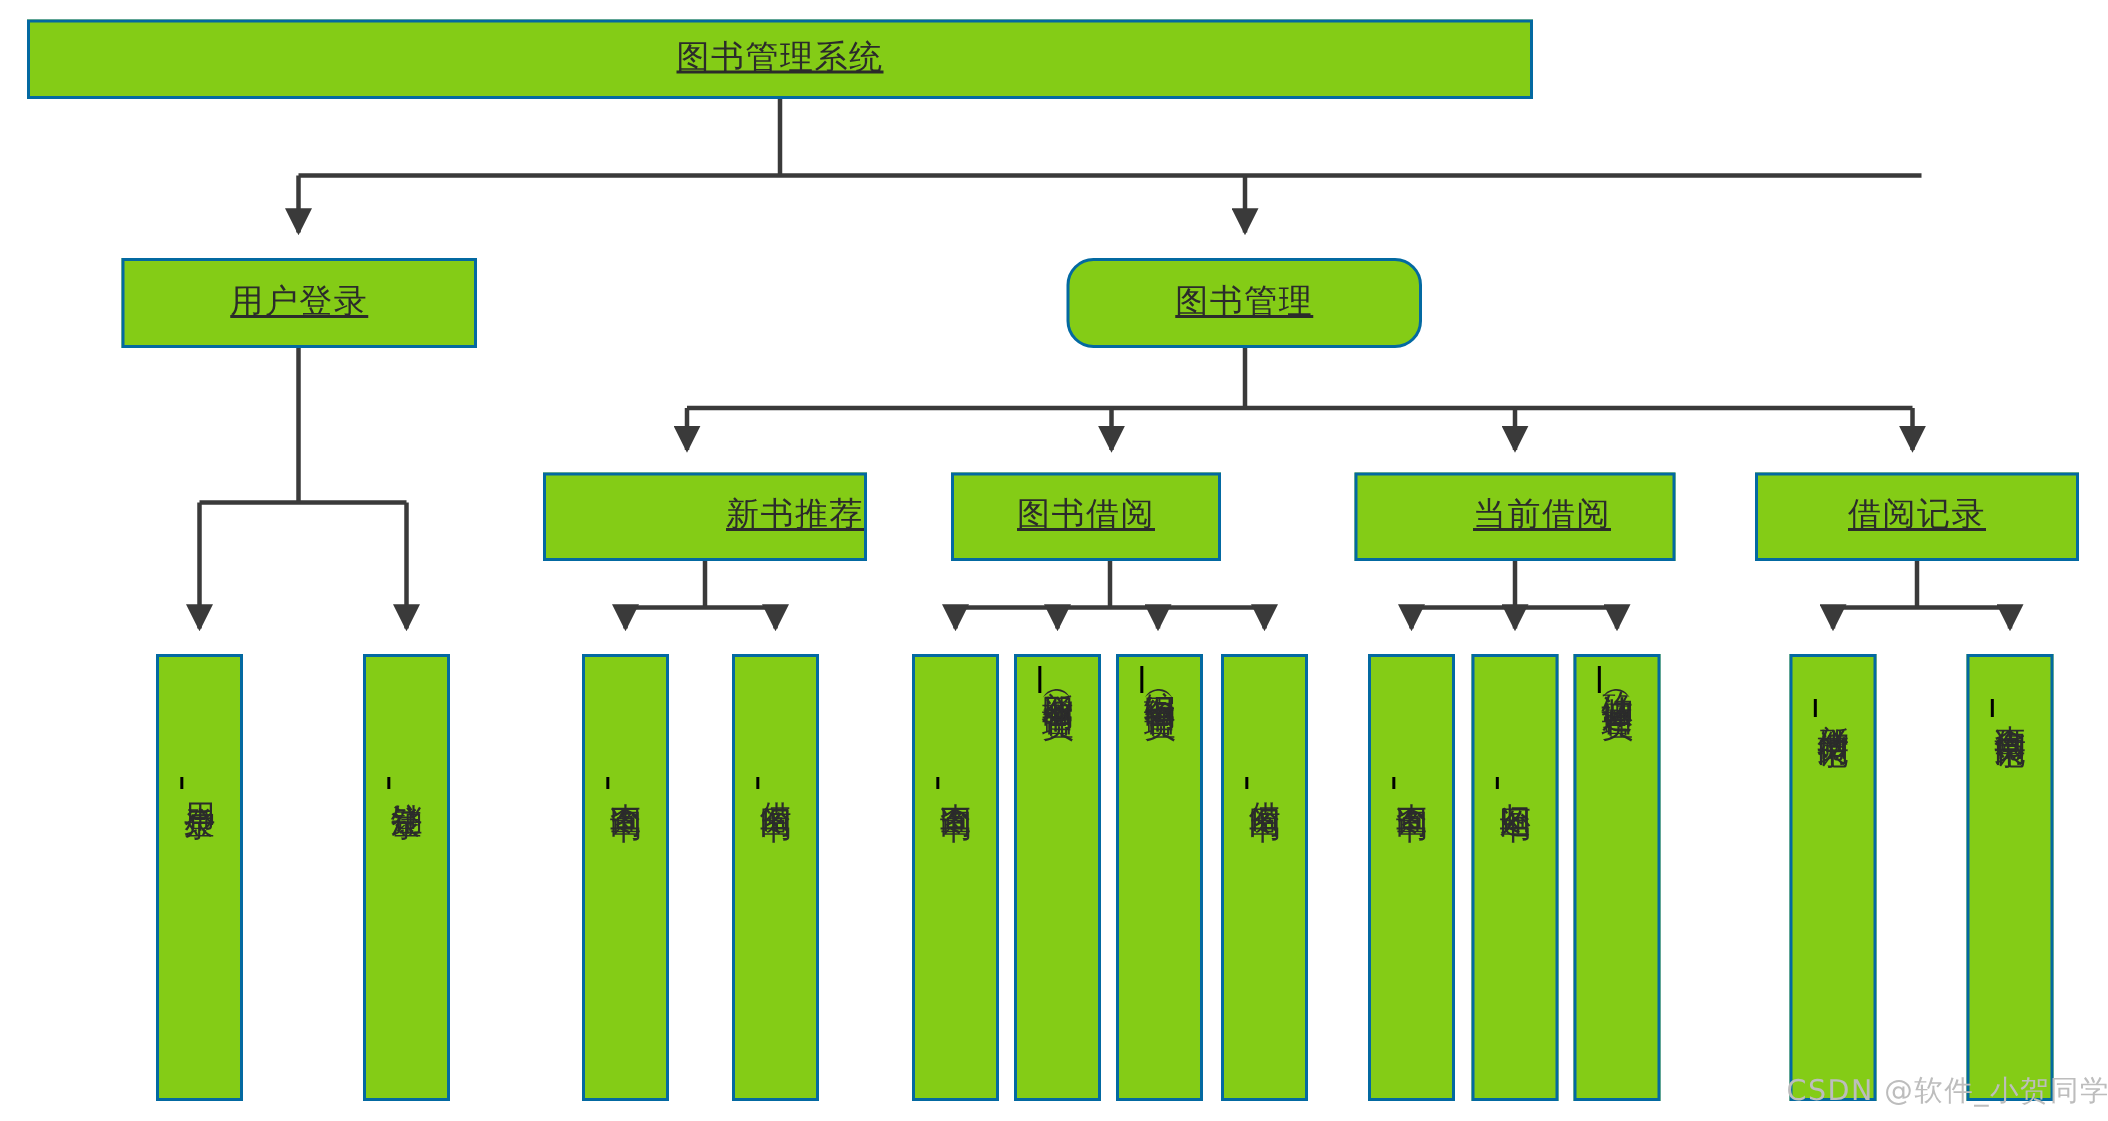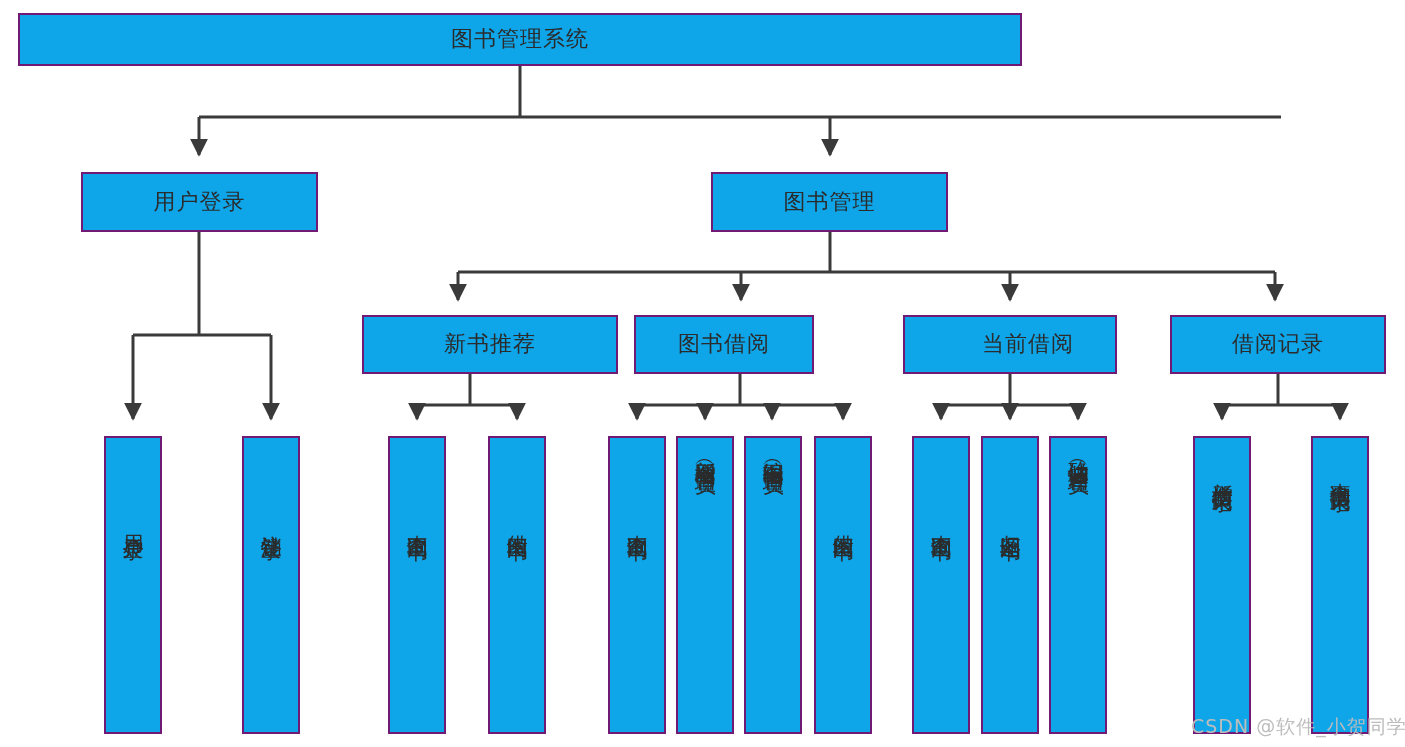--- a/index.html
+++ b/index.html
@@ -21,26 +21,27 @@
   #diagram-svg {
     position: absolute;
     left: 0;
     top: 0;
     width: 1405px;
     height: 747px;
   }
   .node-box {
     position: absolute;
     box-sizing: border-box;
-    border: 2px solid #701a75;
-    background: #0ea5e9;
+    border: 2px solid #0369a1;
+    background: #84cc16;
     display: flex;
     align-items: center;
     justify-content: center;
     overflow: hidden;
+    text-decoration: underline;
   }
   .node-box.horizontal {
     font-size: 22px;
     color: #2b2b2b;
     letter-spacing: 1px;
     line-height: 1.1;
   }
   .node-box.vertical {
     align-items: flex-start;
     justify-content: center;
@@ -123,25 +124,25 @@
   </svg>
 
   <div class="node-box horizontal" style="left:18px; top:13px; width:1004px; height:53px;">
     <span>图书管理系统</span>
   </div>
 
   <div class="node-box horizontal" style="left:81px; top:172px; width:237px; height:60px;">
     <span>用户登录</span>
   </div>
 
-  <div class="node-box horizontal" style="left:711px; top:172px; width:237px; height:60px;">
+  <div class="node-box horizontal" style="left:711px; top:172px; width:237px; height:60px;border-radius:18px;">
     <span>图书管理</span>
   </div>
 
-  <div class="node-box horizontal" style="left:362px; top:315px; width:256px; height:59px;">
+  <div class="node-box horizontal" style="left:362px; top:315px; width:216px; height:59px;justify-content:flex-end;">
     <span>新书推荐</span>
   </div>
 
   <div class="node-box horizontal" style="left:634px; top:315px; width:180px; height:59px;">
     <span>图书借阅</span>
   </div>
 
   <div class="node-box horizontal" style="left:903px; top:315px; width:214px; height:59px;padding-left:36px;">
     <span>当前借阅</span>
   </div>

